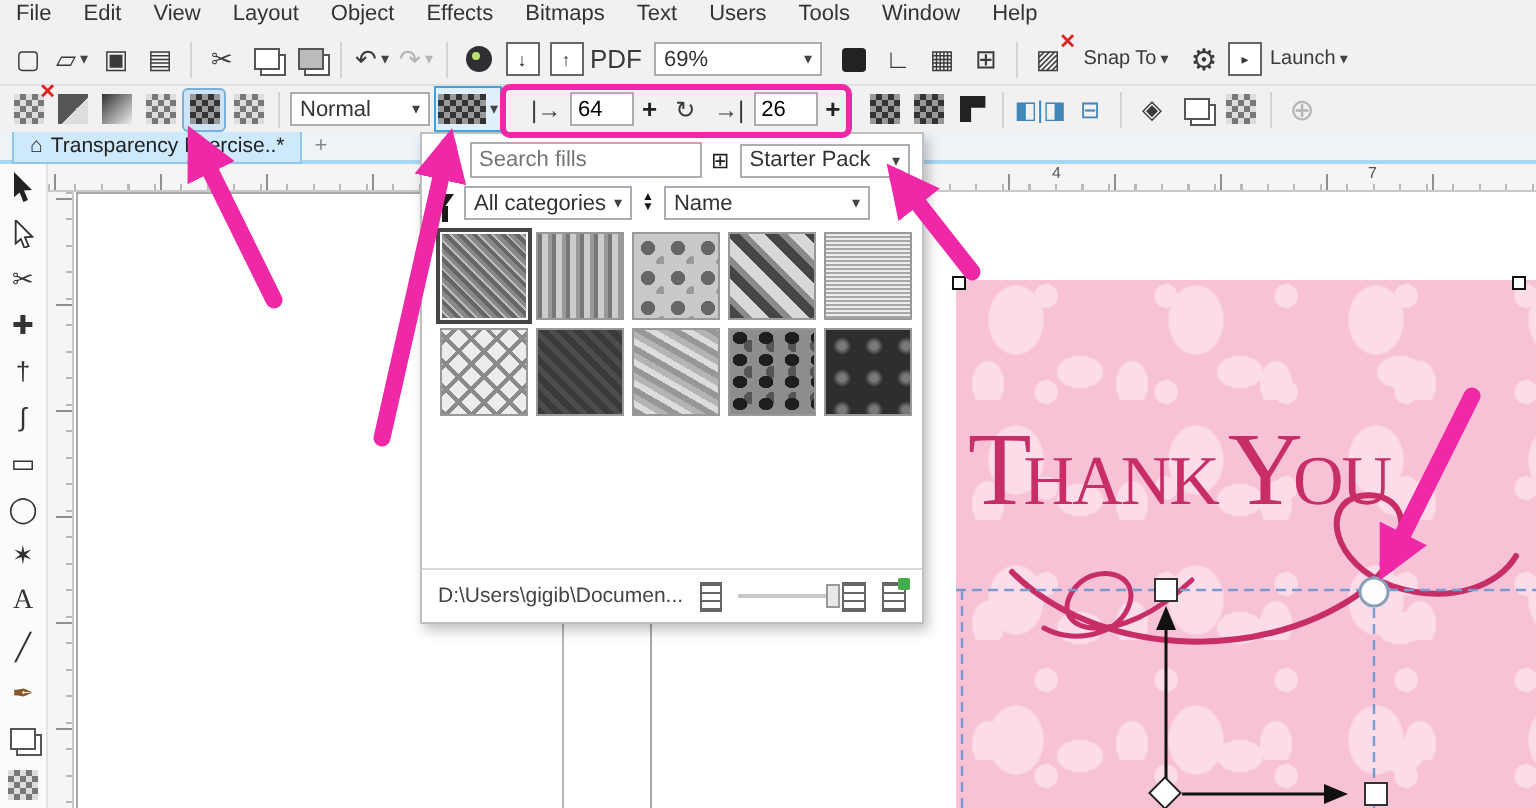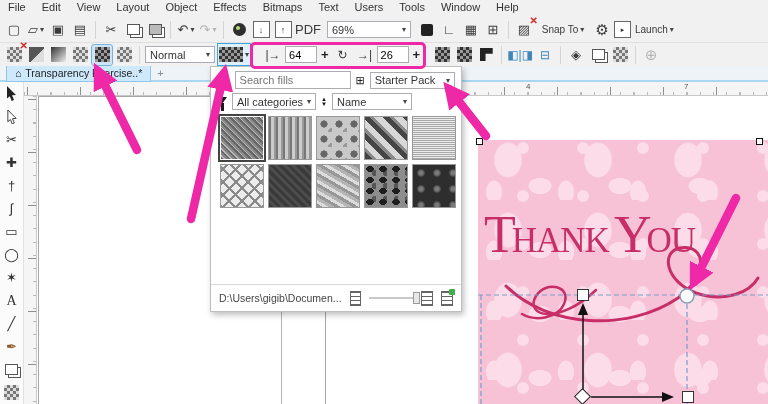--- a/index.html
+++ b/index.html
@@ -380,21 +380,21 @@
     <div class="prow">
       <span class="funnel"></span>
       <span class="combo" style="width:84px">
         <span>All categories</span>
         <span class="da">▾</span>
       </span>
       <span class="sorti">
           <span>▲</span>
           <span>▼</span>
         </span>
-      <span class="combo" style="width:80px">
+      <span class="combo" style="width:103px">
         <span>Name</span>
         <span class="da">▾</span>
       </span>
     </div>
     <div class="grid">
       <div class="sw sw1 sel"></div>
       <div class="sw sw2"></div>
       <div class="sw sw3"></div>
       <div class="sw sw4"></div>
       <div class="sw sw5"></div>

